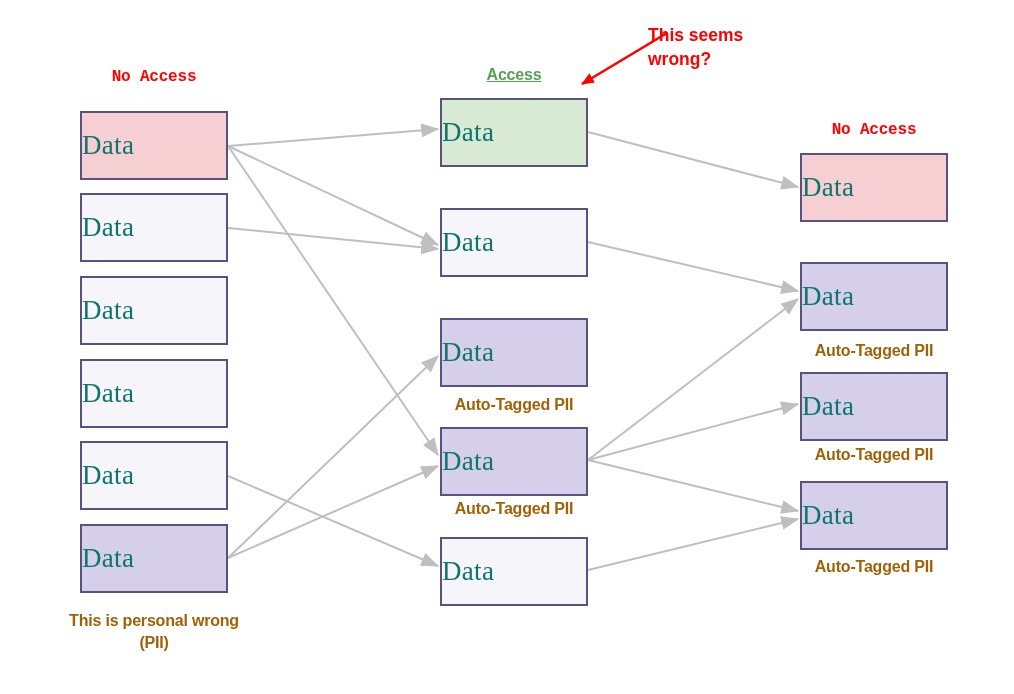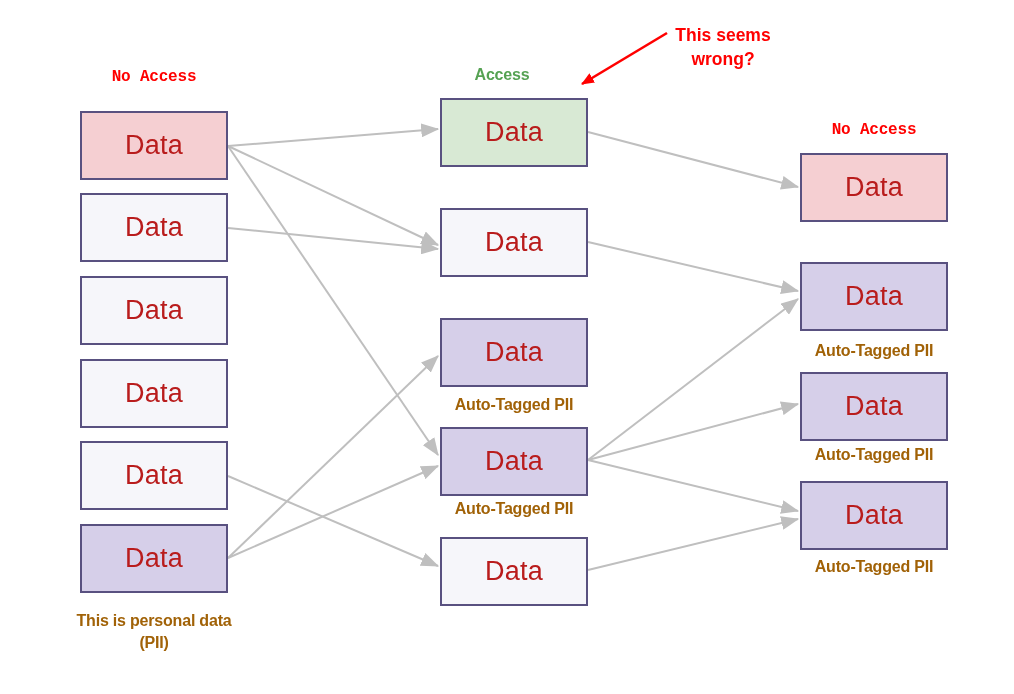--- a/index.html
+++ b/index.html
@@ -14,25 +14,25 @@
   #diagram{position:absolute;left:0;top:0;width:1014px;height:694px;}
 
   .edge-layer{position:absolute;left:0;top:0;width:1014px;height:694px;pointer-events:none;}
 
   .node{
     position:absolute;
     box-sizing:border-box;
     border:2px solid #595180;
     display:flex;
     align-items:center;
-    justify-content:center;
+    justify-content:flex-start;
     font-size:27px;
-    color:#b91c1c;
+    color:#0f766e;
     letter-spacing:0.3px;
-    font-family:Liberation Sans, sans-serif;
+    font-family:Liberation Serif, serif;
     font-weight:400;
   }
   .fill-plain  {background:#f6f6fa;}
   .fill-pink   {background:#f5cfd2;}
   .fill-green  {background:#d8e9d4;}
   .fill-purple {background:#d6cfe9;}
 
   .caption{
     position:absolute;
     font-size:16px;
@@ -45,21 +45,20 @@
   .cap-red   {color:#ff0000;font-family:Liberation Mono, monospace;}
   .cap-green {color:#56a253;}
   .cap-purple{color:#a16207;}
 
   .note{
     position:absolute;
     color:#ff0000;
     font-weight:bold;
     font-size:17.5px;
     line-height:1.35;
-    text-align:center;
     white-space:pre-line;
     font-family:"Liberation Sans", sans-serif;
   }
 </style>
 </head>
 <body>
 
 <div id="diagram">
 
   <svg class="edge-layer" viewBox="0 0 1014 694" width="1014" height="694">
@@ -113,24 +112,24 @@
   <div class="node fill-plain" style="left:80px;top:359px;width:148px;height:69px;">
     <span>Data</span>
   </div>
   <div class="node fill-plain" style="left:80px;top:441px;width:148px;height:69px;">
     <span>Data</span>
   </div>
   <div class="node fill-purple" style="left:80px;top:524px;width:148px;height:69px;">
     <span>Data</span>
   </div>
 
-  <div class="caption cap-purple" style="left:54px;top:610px;width:200px;white-space:pre-line;line-height:1.35;">This is personal data
+  <div class="caption cap-purple" style="left:54px;top:610px;width:200px;white-space:pre-line;line-height:1.35;">This is personal wrong
 (PII)</div>
 
-  <div class="caption cap-green" style="left:428px;top:66px;width:148px;">Access</div>
+  <div class="caption cap-green" style="left:440px;top:66px;width:148px;text-decoration:underline;">Access</div>
 
   <div class="node fill-green" style="left:440px;top:98px;width:148px;height:69px;">
     <span>Data</span>
   </div>
   <div class="node fill-plain" style="left:440px;top:208px;width:148px;height:69px;">
     <span>Data</span>
   </div>
   <div class="node fill-purple" style="left:440px;top:318px;width:148px;height:69px;">
     <span>Data</span>
   </div>

